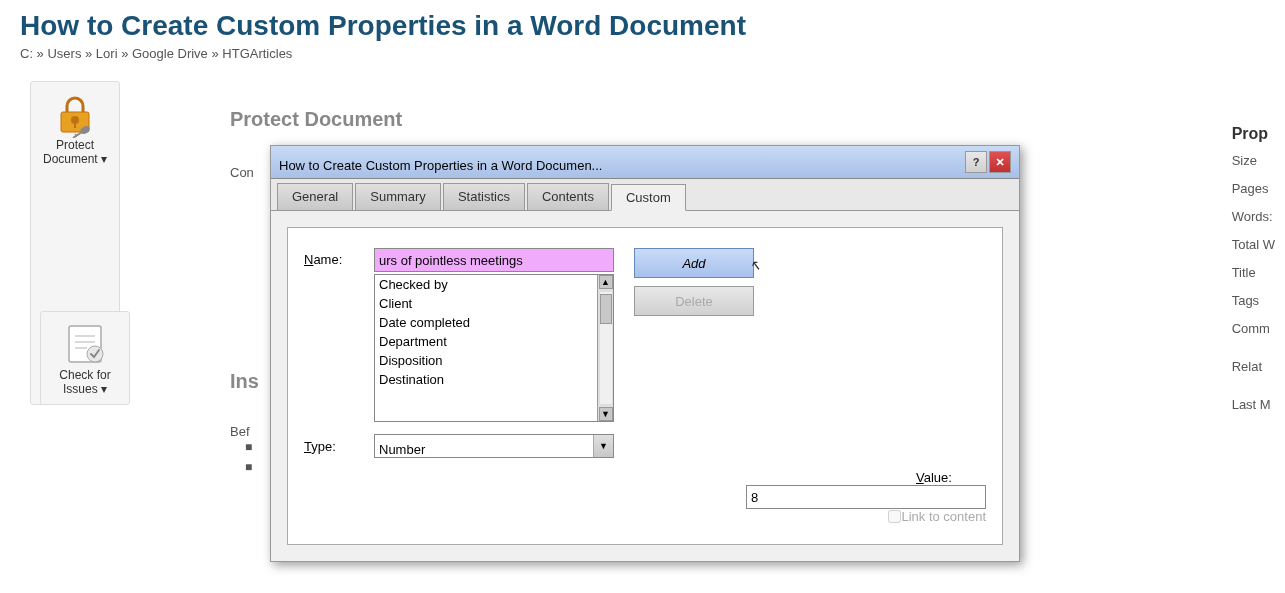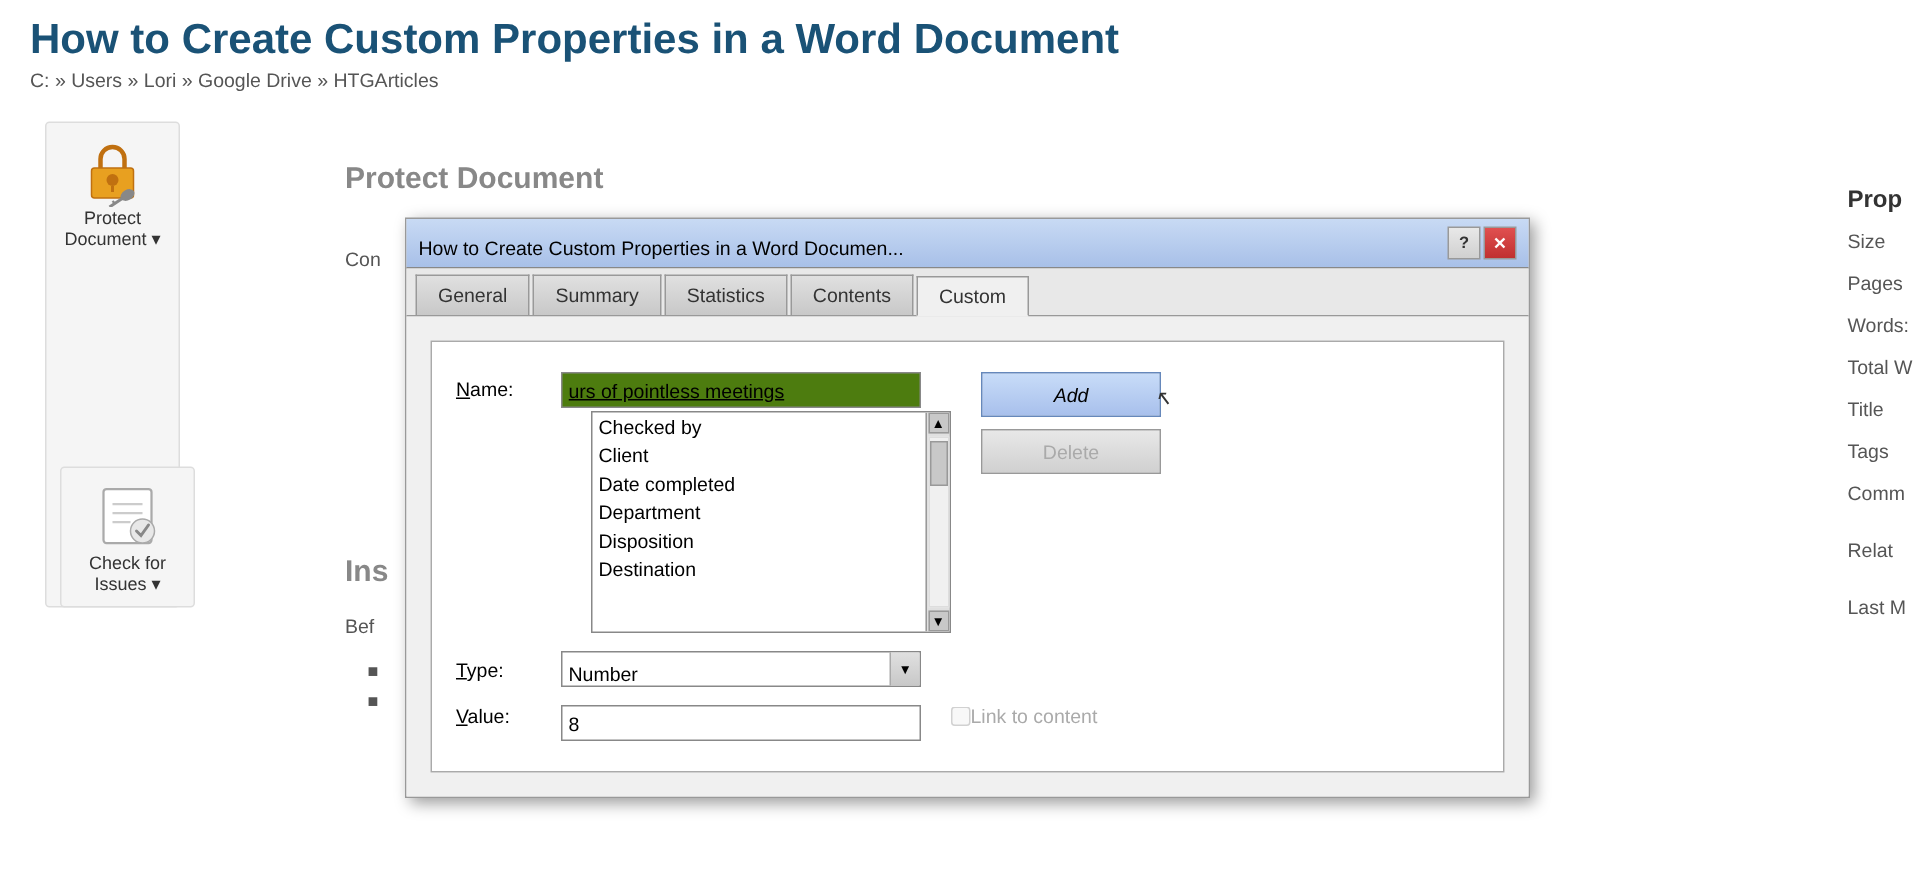--- a/index.html
+++ b/index.html
@@ -151,22 +151,21 @@
       border: 1px solid #aaa;
       padding: 20px 16px;
     }
 
     .name-input {
       width: 280px;
       height: 24px;
       border: 1px solid #888;
       font-size: 13px;
       padding: 2px 4px;
-      background: #4d7c0f;
-      text-decoration: underline;
+      background: #f0abfc;
     }
 
     .listbox-item {
       padding: 2px 4px;
       font-size: 13px;
       color: #000;
       cursor: pointer;
     }
 
     .btn-add {
@@ -247,21 +246,21 @@
         <div>Issues ▾</div>
       </div>
     </div>
   </div>
 </div>
 
 <div style="position:absolute; top:108px; left:230px; font-size:20px; font-weight:bold; color:#888; font-family:'Segoe UI',sans-serif;">Protect Document</div>
 <div style="position:absolute; top:165px; left:230px; font-size:13px; color:#555; font-family:'Segoe UI',sans-serif;">Con</div>
 
 <div style="position:absolute; top:370px; left:230px; font-size:20px; font-weight:bold; color:#888; font-family:'Segoe UI',sans-serif;">Ins</div>
-<div style="position:absolute; top:410px; left:230px; font-size:13px; color:#555; font-family:'Segoe UI',sans-serif;">Bef</div>
+<div style="position:absolute; top:424px; left:230px; font-size:13px; color:#555; font-family:'Segoe UI',sans-serif;">Bef</div>
 <div style="position:absolute; top:440px; left:245px; font-size:12px; color:#555; font-family:'Segoe UI',sans-serif;">■</div>
 <div style="position:absolute; top:460px; left:245px; font-size:12px; color:#555; font-family:'Segoe UI',sans-serif;">■</div>
 
 <div style="position:absolute; top:125px; right:10px; font-family:'Segoe UI',sans-serif;">
   <div style="font-size:16px; font-weight:bold; color:#333; margin-bottom:4px;">Prop</div>
   <div style="font-size:13px; color:#555; line-height:28px;">
     <div>Size</div>
     <div>Pages</div>
     <div>Words:</div>
     <div>Total W</div>
@@ -294,21 +293,21 @@
   <div class="dialog-body">
     <div class="dialog-content">
 
       <div style="display:flex; align-items:flex-start; margin-bottom:12px;">
         <div style="width:70px; font-size:13px; padding-top:4px; flex-shrink:0;">
           <span style="text-decoration:underline;">N</span><span>ame:</span>
         </div>
         <div style="display:flex; flex-direction:column;">
           <input type="text" class="name-input" value="urs of pointless meetings" style="width: 240px; height: 24px; border: 1px solid rgb(136, 136, 136); font-size: 13px; padding: 2px 4px; font-family: &quot;Segoe UI&quot;, sans-serif;">
 
-          <div style="width:240px; height:148px; border:1px solid #888; background:#fff; overflow:hidden; position:relative; margin-top:2px; display:flex;margin-left:20px;">
+          <div style="width:240px; height:148px; border:1px solid #888; background:#fff; overflow:hidden; position:relative; margin-top:2px; display:flex;">
             <div style="flex:1; overflow:hidden;">
               <div class="listbox-item">Checked by</div>
               <div class="listbox-item">Client</div>
               <div class="listbox-item">Date completed</div>
               <div class="listbox-item">Department</div>
               <div class="listbox-item">Disposition</div>
               <div class="listbox-item">Destination</div>
             </div>
 
             <div style="width:16px; background:#e0e0e0; border-left:1px solid #999; display:flex; flex-direction:column; align-items:center;">
@@ -336,21 +335,21 @@
       <div style="display:flex; align-items:center; margin-bottom:12px;">
         <div style="width:70px; font-size:13px; flex-shrink:0;">
           <span style="text-decoration:underline;">T</span><span>ype:</span>
         </div>
         <div style="width:240px; height:24px; border:1px solid #888; background:#fff; font-size:13px; display:flex; align-items:flex-end; justify-content:space-between; cursor:pointer;">
           <span style="padding-left:4px;">Number</span>
           <div style="width:20px; height:22px; background:linear-gradient(to bottom,#e0e0e0,#c8c8c8); border-left:1px solid #aaa; display:flex; align-items:center; justify-content:center; font-size:9px;">▼</div>
         </div>
       </div>
 
-      <div style="display:flex; align-items:flex-start;">
+      <div style="display:flex; align-items:flex-end;flex-direction:column;">
         <div style="width:70px; font-size:13px; flex-shrink:0;">
           <span style="text-decoration:underline;">V</span><span>alue:</span>
         </div>
         <input type="text" value="8" style="width: 240px; height: 24px; border: 1px solid rgb(136, 136, 136); font-size: 13px; padding: 2px 4px; font-family: &quot;Segoe UI&quot;, sans-serif;">
         <div style="display:flex; align-items:center; margin-left:20px; gap:0;">
           <input type="checkbox" style="width: 13px; height: 13px;" disabled="">
           <label style="font-size:13px; color:#aaa;">Link to content</label>
         </div>
       </div>
 

